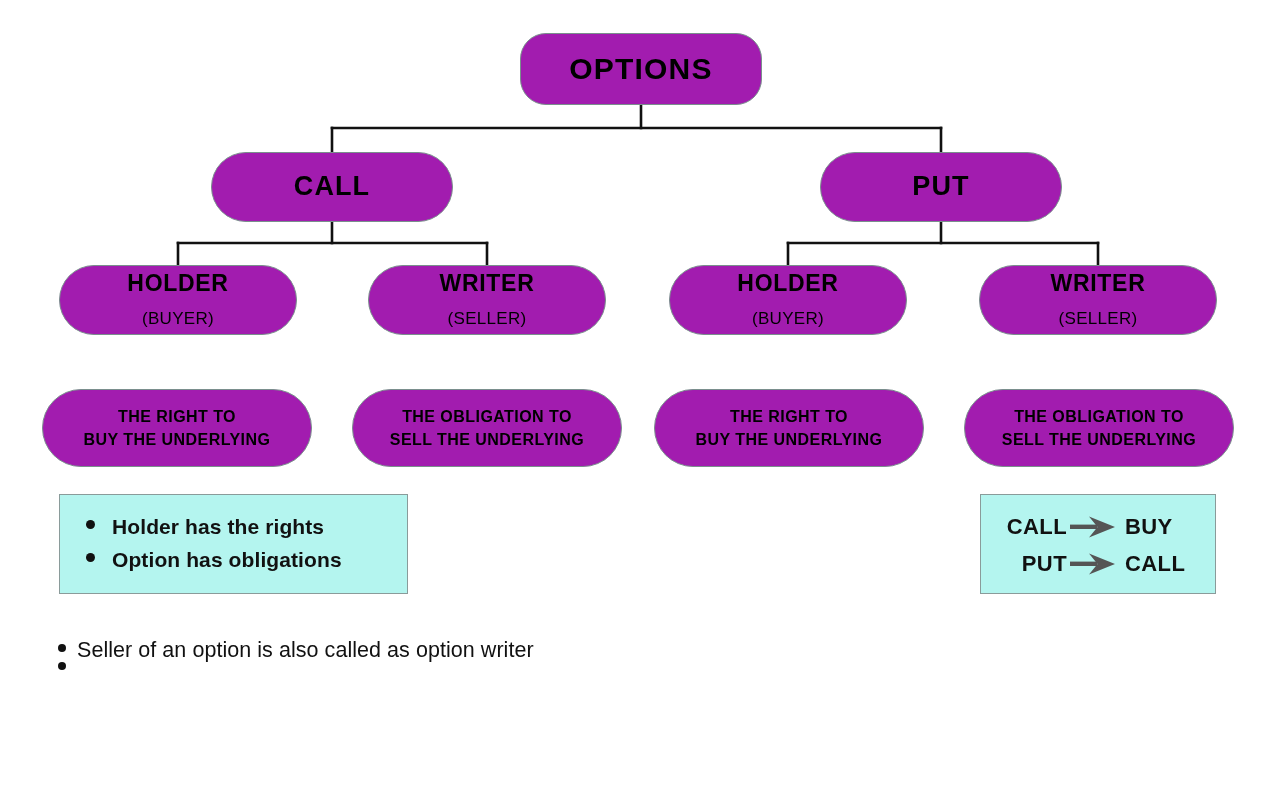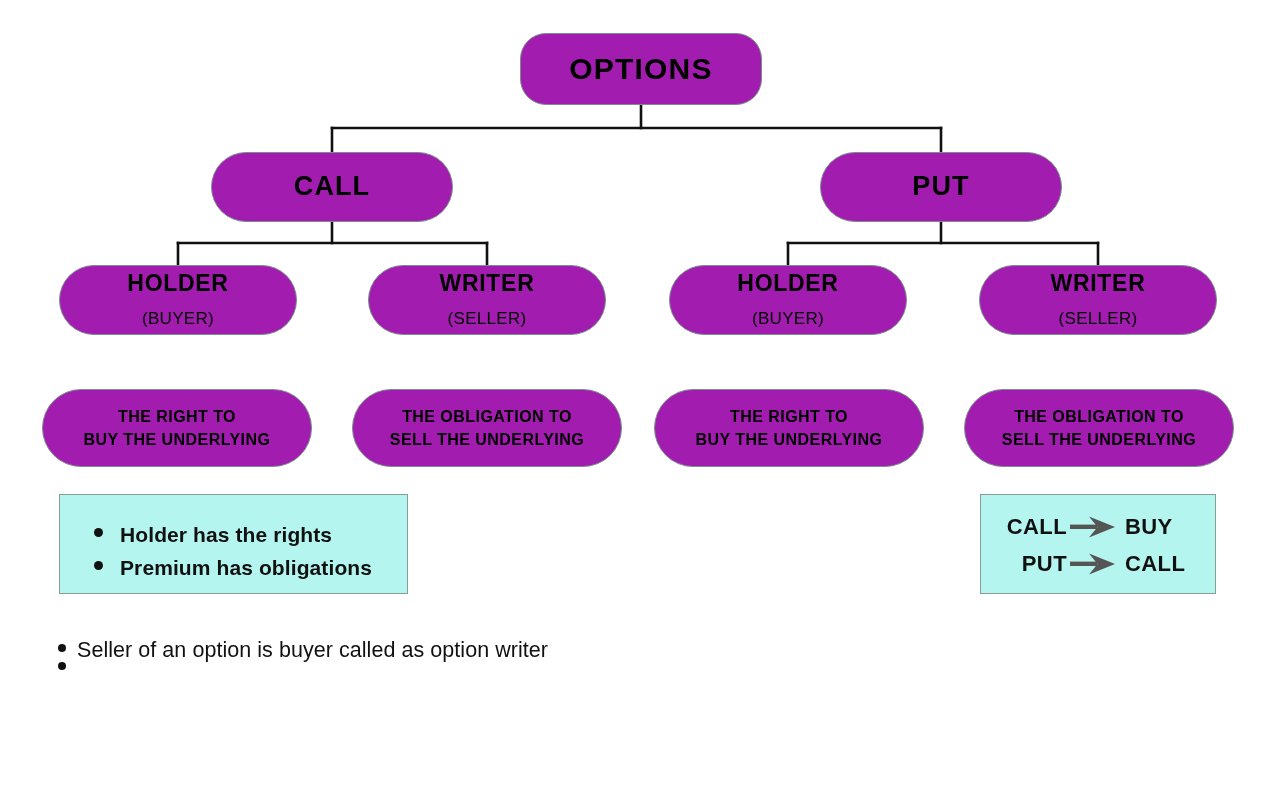--- a/index.html
+++ b/index.html
@@ -113,21 +113,21 @@
   }
 
   #legend-left {
     left: 59px;
     top: 494px;
     width: 349px;
     height: 100px;
     padding: 16px 0 0 26px;
   }
   #legend-left ul {
-    margin: 8px;
+    margin: 0;
     padding: 0;
     list-style: none;
   }
   #legend-left li {
     display: flex;
     align-items: baseline;
     font-size: 21px;
     font-weight: bold;
     color: #111;
     line-height: 1.55;
@@ -304,21 +304,21 @@
   </div>
 
   <div class="legend-box" id="legend-left">
     <ul>
       <li>
         <span class="dot"></span>
         <span>Holder has the rights</span>
       </li>
       <li>
         <span class="dot"></span>
-        <span>Premium has obligations</span>
+        <span>Option has obligations</span>
       </li>
     </ul>
   </div>
 
   <div class="legend-box" id="legend-right">
     <div class="map-row">
       <span class="map-from">CALL</span>
       <span class="map-arrow">
         <svg width="46" height="22" viewBox="0 0 46 22" aria-hidden="true">
           <rect x="0" y="8.6" width="27" height="4.4" fill="#555555"></rect>
@@ -336,21 +336,21 @@
         </svg>
       </span>
       <span class="map-to">CALL</span>
     </div>
   </div>
 
   <div id="notes">
     <ul>
       <li>
         <span class="dot"></span>
-        <span>Seller of an option is buyer called as option writer</span>
+        <span>Seller of an option is also called as option writer</span>
       </li>
       <li>
         <span class="dot"></span>
       </li>
     </ul>
   </div>
 
 
 </div>
 

